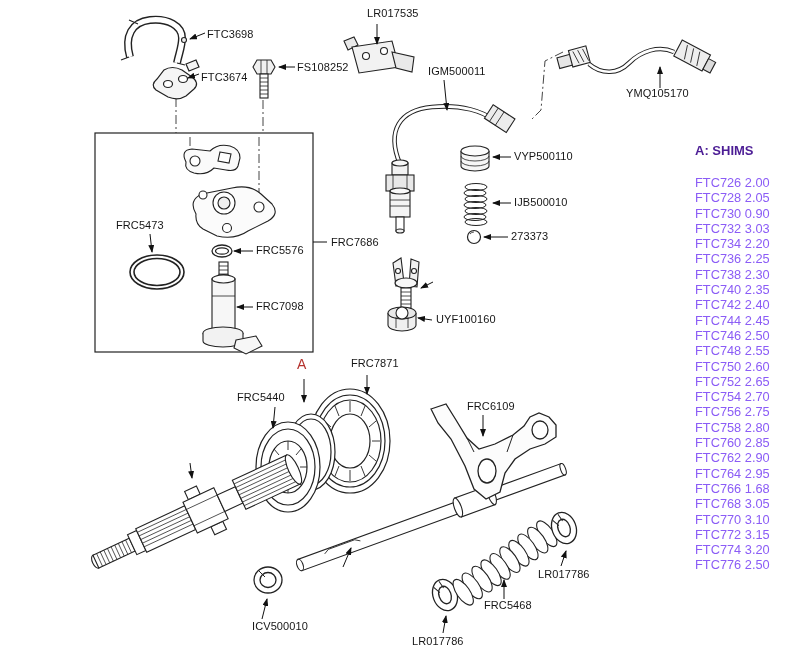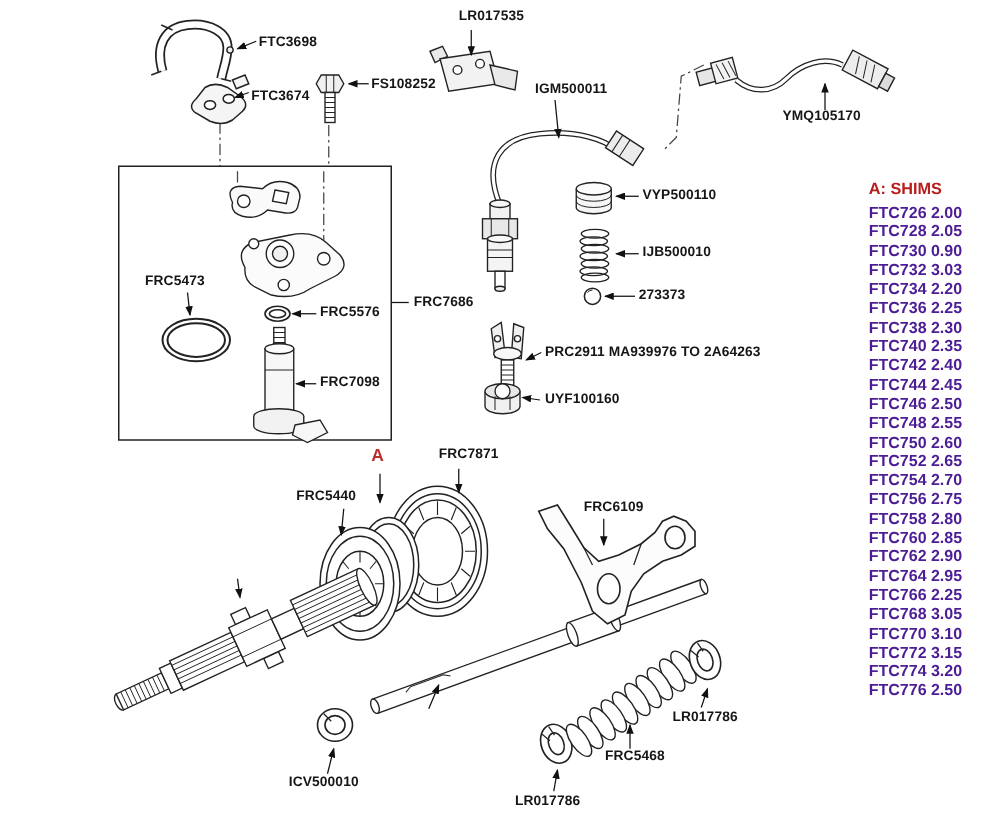--- a/index.html
+++ b/index.html
@@ -1,25 +1,25 @@
 <!DOCTYPE html>
 <html><head>
 <meta charset="utf-8">
 <style>
   html,body{margin:0;padding:0;background:#fff;}
   .stage{position:relative;width:785px;height:669px;background:#ffffff;overflow:hidden;
          font-family:"Liberation Sans",sans-serif;}
   .art{position:absolute;left:0;top:0;}
-  .lbl{position:absolute;font-weight:bold;font-size:11px;line-height:13px;color:#161616;
+  .lbl{position:absolute;font-weight:normal;font-size:11px;line-height:13px;color:#161616;
        white-space:pre-line;letter-spacing:.1px;}
   .red{color:#b5322d;}
   .a-mark{font-size:14px;}
   .shims{position:absolute;left:695px;top:143px;}
-  .shims-title{font-weight:bold;font-size:13px;line-height:16px;color:#b91c1c;margin-bottom:3px;}
-  .shim-row{font-weight:bold;font-size:12.8px;line-height:15.3px;color:#4c1d95;white-space:nowrap;}
+  .shims-title{font-weight:bold;font-size:13px;line-height:16px;color:#4c1d95;margin-bottom:16px;}
+  .shim-row{font-weight:normal;font-size:12.8px;line-height:15.3px;color:#8b5cf6;white-space:nowrap;}
 </style>
 </head>
 <body>
 
 <div class="stage">
 
 <svg class="art" width="785" height="669" viewBox="0 0 785 669">
   <defs>
     <marker id="arr" markerWidth="8" markerHeight="6" refX="7" refY="3" orient="auto">
       <path d="M0,0 L8,3 L0,6 Z" fill="#111"></path>
@@ -293,27 +293,26 @@
 <div class="lbl" style="left:367px;top:7px">LR017535</div>
 <div class="lbl" style="left:428px;top:65px">IGM500011</div>
 <div class="lbl" style="left:626px;top:87px">YMQ105170</div>
 <div class="lbl" style="left:514px;top:150px">VYP500110</div>
 <div class="lbl" style="left:514px;top:196px">IJB500010</div>
 <div class="lbl" style="left:511px;top:230px">273373</div>
 <div class="lbl" style="left:116px;top:219px">FRC5473</div>
 <div class="lbl" style="left:256px;top:244px">FRC5576</div>
 <div class="lbl" style="left:331px;top:236px">FRC7686</div>
 <div class="lbl" style="left:256px;top:300px">FRC7098</div>
-<div class="lbl" style="left:436px;top:276px">PRC2911 MA939976 TO 2A64263</div>
 <div class="lbl" style="left:436px;top:313px">UYF100160</div>
 <div class="lbl" style="left:237px;top:391px">FRC5440</div>
 <div class="lbl red a-mark" style="left:297px;top:358px">A</div>
 <div class="lbl" style="left:351px;top:357px">FRC7871</div>
 <div class="lbl" style="left:467px;top:400px">FRC6109</div>
-<div class="lbl" style="left:231px;top:620px">ICV500010</div>
+<div class="lbl" style="left:252px;top:620px">ICV500010</div>
 <div class="lbl" style="left:412px;top:635px">LR017786</div>
 <div class="lbl" style="left:484px;top:599px">FRC5468</div>
 <div class="lbl" style="left:538px;top:568px">LR017786</div>
 
 <div class="shims">
   <div class="shims-title">A: SHIMS</div>
   <div>
         <div class="shim-row">FTC726 2.00</div>
         <div class="shim-row">FTC728 2.05</div>
         <div class="shim-row">FTC730 0.90</div>
@@ -327,21 +326,21 @@
         <div class="shim-row">FTC746 2.50</div>
         <div class="shim-row">FTC748 2.55</div>
         <div class="shim-row">FTC750 2.60</div>
         <div class="shim-row">FTC752 2.65</div>
         <div class="shim-row">FTC754 2.70</div>
         <div class="shim-row">FTC756 2.75</div>
         <div class="shim-row">FTC758 2.80</div>
         <div class="shim-row">FTC760 2.85</div>
         <div class="shim-row">FTC762 2.90</div>
         <div class="shim-row">FTC764 2.95</div>
-        <div class="shim-row">FTC766 2.25</div>
+        <div class="shim-row">FTC766 1.68</div>
         <div class="shim-row">FTC768 3.05</div>
         <div class="shim-row">FTC770 3.10</div>
         <div class="shim-row">FTC772 3.15</div>
         <div class="shim-row">FTC774 3.20</div>
         <div class="shim-row">FTC776 2.50</div>
       </div>
 </div>
 
 </div>
 

